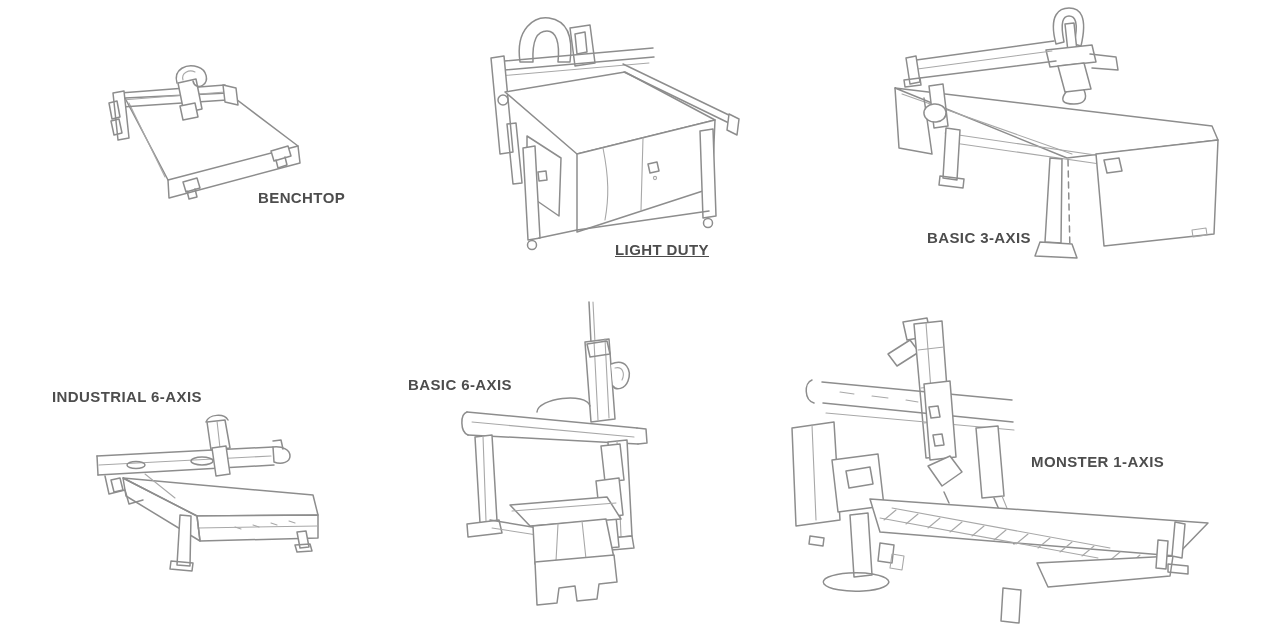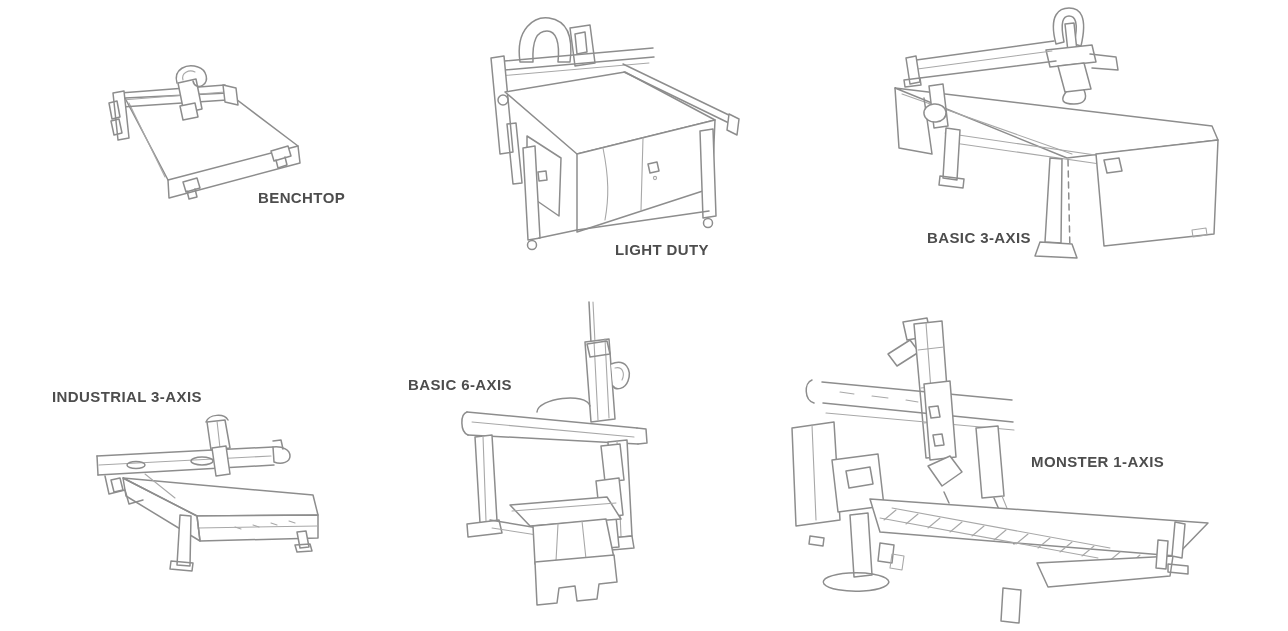--- a/index.html
+++ b/index.html
@@ -16,21 +16,21 @@
   }
   .sketch .fw{fill:#ffffff;}
   .sketch .lt{stroke:var(--sketch_ink_light,#a8a8a8);stroke-width:1.1;}
   .sketch .dash{stroke-dasharray:6 5;}
   .label{
     position:absolute;white-space:nowrap;
     font-weight:bold;font-size:15px;letter-spacing:.4px;
     color:var(--label_ink,#4d4d4d);
   }
   #lbl-benchtop{left:242px;top:189px;margin-left:16px;}
-  #lbl-light-duty{left:615px;top:241px;}
+  #lbl-light-duty{left:615px;top:241px;text-decoration:underline;}
   #lbl-basic3{left:927px;top:229px;}
   #lbl-industrial3{left:52px;top:388px;}
   #lbl-basic5{left:408px;top:376px;}
   #lbl-monster5{left:1031px;top:453px;}
   #svg-benchtop{left:95px;top:65px;}
   #svg-light-duty{left:443px;top:8px;}
   #svg-basic3{left:862px;top:6px;}
   #svg-industrial3{left:85px;top:418px;}
   #svg-basic5{left:420px;top:298px;}
   #svg-monster5{left:768px;top:308px;}
@@ -144,21 +144,21 @@
     <path class="lt" d="M186,105 l6,2"></path>
     <path class="lt" d="M204,103 l6,2"></path>
     <path class="fw" d="M95,97 l11,1 l-1,50 l-13,-1 z"></path>
     <path d="M86,143 l22,2 l-1,8 l-22,-2 z"></path>
     <path class="fw" d="M212,114 l9,-1 l3,16 l-9,1 z"></path>
     <path d="M210,127 l15,-1 l2,7 l-15,1 z"></path>
     <polyline points="20,58 24,76 40,72 44,86 58,82"></polyline>
     <path d="M26,62 l9,-2 l3,12 l-9,2 z"></path>
     <path class="lt" d="M60,56 L90,80"></path>
   </svg>
-  <div id="lbl-industrial3" class="label">INDUSTRIAL 3-AXIS</div>
+  <div id="lbl-industrial3" class="label">INDUSTRIAL 6-AXIS</div>
 
   <svg id="svg-basic5" class="sketch" width="292" height="333" viewBox="0 0 292 333">
     <path d="M169,4 L171,45"></path>
     <path class="lt" d="M173,4 L175,45"></path>
     <path class="fw" d="M165,44 l24,-3 l6,80 l-24,3 z"></path>
     <path class="lt" d="M174,43 L178,122"></path>
     <path class="lt" d="M185,41 L189,120"></path>
     <path d="M167,46 l20,-3 l3,13 l-20,3 z"></path>
     <path class="fw" d="M191,66 C206,60 212,72 208,83 C205,91 196,93 193,88"></path>
     <path class="lt" d="M195,70 C203,68 205,76 202,82"></path>

